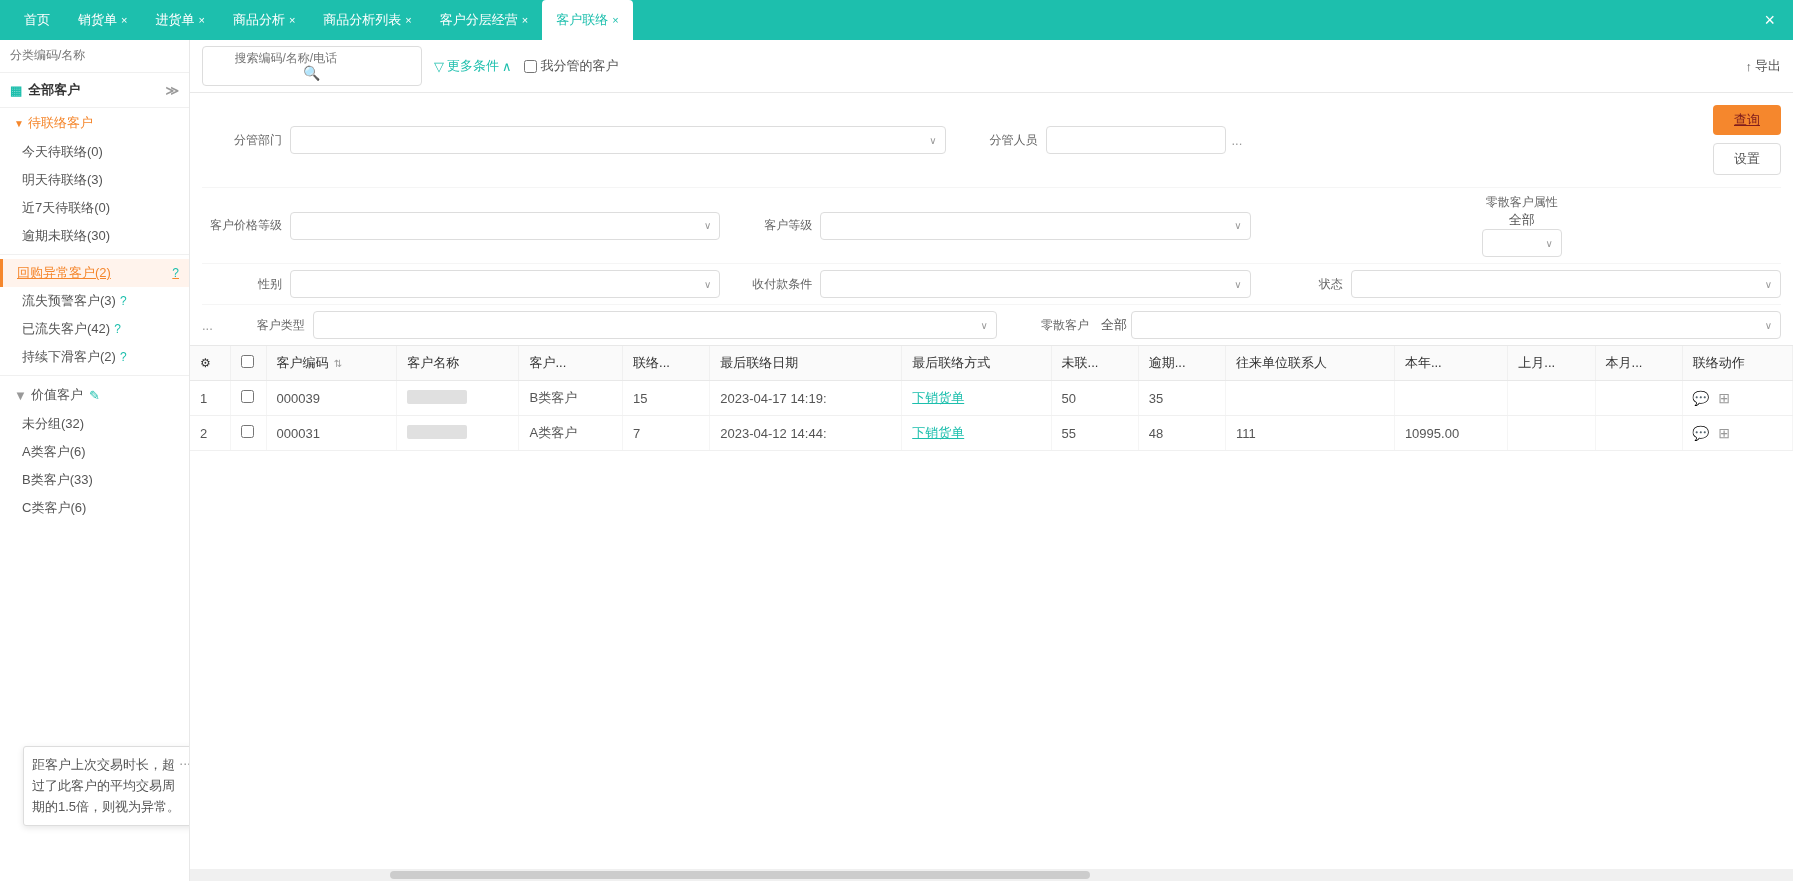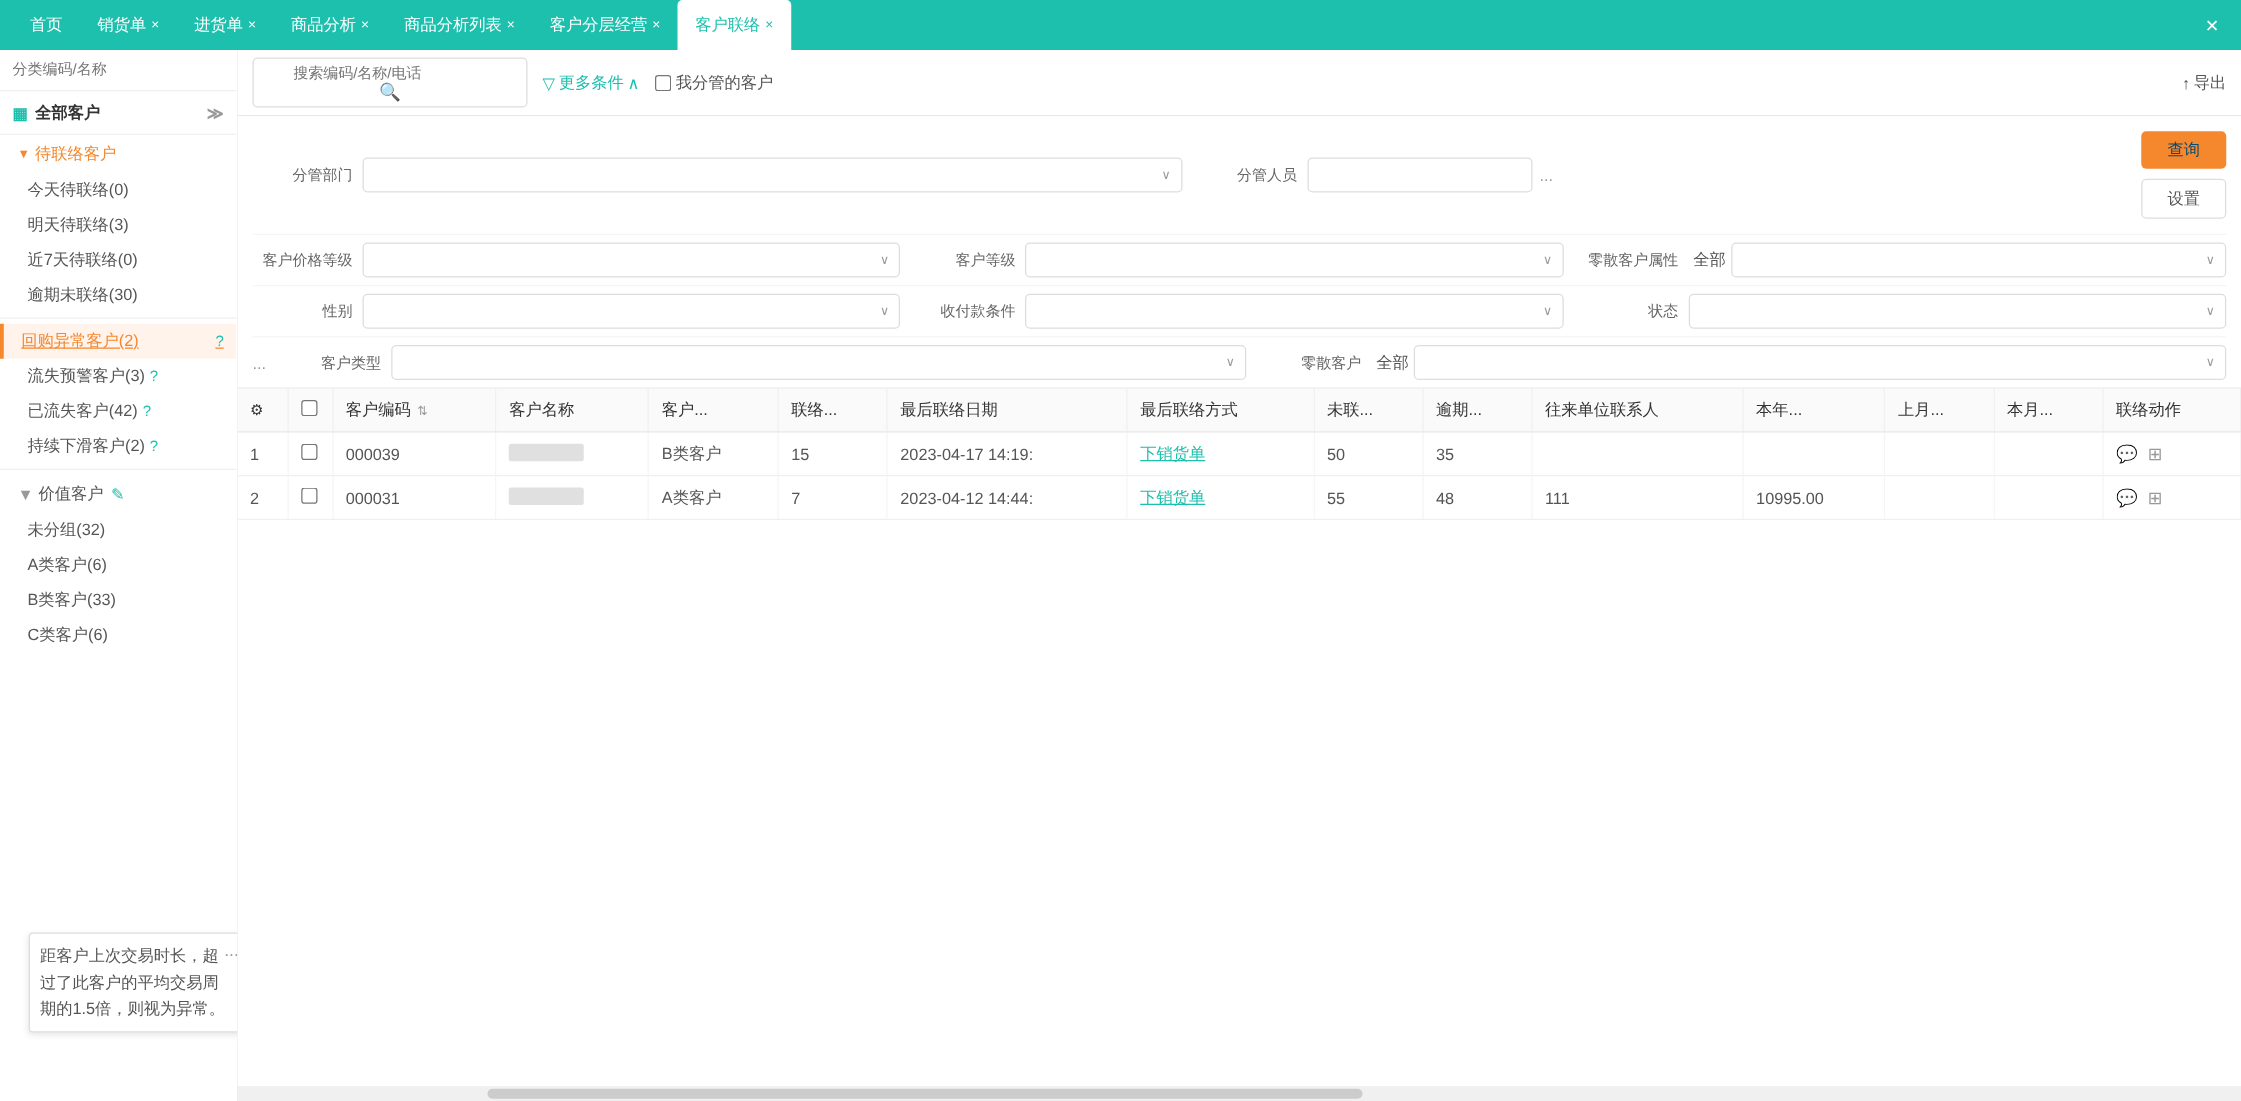--- a/index.html
+++ b/index.html
@@ -130,22 +130,22 @@
       display: flex; align-items: center; justify-content: space-between; cursor: pointer;
       min-height: 28px;
     }
     .filter-select .arrow { color: #999; font-size: 10px; }
     .filter-input {
       flex: 1; border: 1px solid #ddd; border-radius: 4px; padding: 4px 8px;
       font-size: 12px; color: #666; outline: none; min-height: 28px;
     }
 
     .btn-query {
-      background: #f5872d; color: #0c4a6e; border: none; border-radius: 4px;
-      padding: 6px 20px; cursor: pointer; font-size: 13px;
+      background: #f5872d; color: #7f1d1d; border: none; border-radius: 4px;
+      padding: 6px 20px; cursor: pointer; font-size: 13px; text-decoration: underline;
     }
     .btn-settings {
       background: #fff; color: #555; border: 1px solid #ddd; border-radius: 4px;
       padding: 6px 20px; cursor: pointer; font-size: 13px; margin-top: 4px;
     }
     .btn-group { display: flex; flex-direction: column; gap: 4px; padding: 6px 0; }
 
     
     .table-container {
       flex: 1; overflow: auto; background: #fff;
@@ -363,21 +363,21 @@
             <span class="arrow">∨</span>
           </div>
         </div>
         <div class="filter-field">
           <label>客户等级</label>
           <div class="filter-select">
             <span></span>
             <span class="arrow">∨</span>
           </div>
         </div>
-        <div class="filter-field" style="align-items:center;">
+        <div class="filter-field" style="align-items:center;flex-direction:column;">
           <label>零散客户属性</label>
           <span style="color:#555;margin:0 4px;">全部</span>
           <div class="filter-select" style="min-width:80px;">
             <span></span>
             <span class="arrow">∨</span>
           </div>
         </div>
       </div>
 
       <div class="filter-row">

